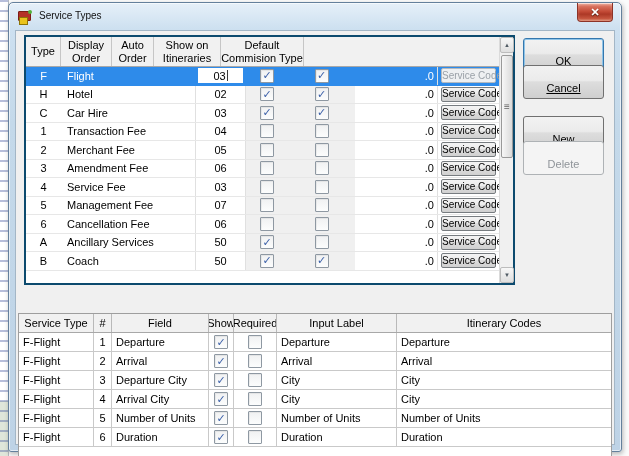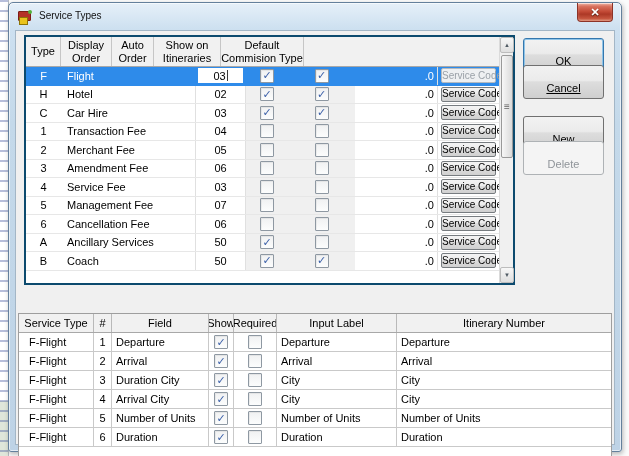--- a/index.html
+++ b/index.html
@@ -95,21 +95,21 @@
   .sidebtn.del    { top:110px; background:#f4f4f4; border-color:#aeb2b5; color:#8f9499; cursor:default; }
   
   .lgrid { position:absolute; left:2px; top:258px; width:592px; height:143px;
            background:#fff; border:1px solid #9e9e9e; font-size:11px; color:#000;margin-top:24px; }
   .lheader { display:flex; height:19px; background:#f1f1f1; border-bottom:1px solid #a8a8a8; box-sizing:border-box; }
   .lh { display:flex; align-items:center; justify-content:center; border-right:1px solid #b9b9b9; box-sizing:border-box; white-space:nowrap; overflow:hidden; }
   .lh:last-child { border-right:none; }
   .lw75{width:75px}.lw18{width:18px}.lw97{width:97px}.lw25{width:25px}.lw43{width:43px}.lw120{width:120px}.lwfill{flex:1}
   .lrow { display:flex; height:19px; box-sizing:border-box; border-bottom:1px solid #c9c9c9; }
   .lc { align-self:stretch; display:flex; align-items:center; border-right:1px solid #c9c9c9; box-sizing:border-box; white-space:nowrap; overflow:hidden; }
-  .l-st   { width:75px;  padding-left:10px; }
+  .l-st   { width:75px;  padding-left:4px; }
   .l-num  { width:18px;  justify-content:center; }
   .l-field{ width:97px;  padding-left:4px; }
   .l-show { width:25px;  justify-content:center; }
   .l-req  { width:43px;  justify-content:center; }
   .l-input{ width:120px; padding-left:4px; }
   .l-itin { flex:1; padding-left:4px; border-right:none; }
 </style>
 </head>
 <body>
 
@@ -365,21 +365,21 @@
     <button class="sidebtn del" disabled="">Delete</button>
 
     <div class="lgrid">
       <div class="lheader">
         <div class="lh lw75">Service Type</div>
         <div class="lh lw18">#</div>
         <div class="lh lw97">Field</div>
         <div class="lh lw25">Show</div>
         <div class="lh lw43">Required</div>
         <div class="lh lw120">Input Label</div>
-        <div class="lh lwfill">Itinerary Number</div>
+        <div class="lh lwfill">Itinerary Codes</div>
       </div>
       <div class="lrows">
           <div class="lrow">
             <div class="lc l-st">F-Flight</div>
             <div class="lc l-num">1</div>
             <div class="lc l-field">Departure</div>
             <div class="lc l-show">
               <span class="cb checked">✓</span>
             </div>
             <div class="lc l-req">
@@ -397,21 +397,21 @@
             </div>
             <div class="lc l-req">
               <span class="cb"></span>
             </div>
             <div class="lc l-input">Arrival</div>
             <div class="lc l-itin">Arrival</div>
           </div>
           <div class="lrow">
             <div class="lc l-st">F-Flight</div>
             <div class="lc l-num">3</div>
-            <div class="lc l-field">Duration City</div>
+            <div class="lc l-field">Departure City</div>
             <div class="lc l-show">
               <span class="cb checked">✓</span>
             </div>
             <div class="lc l-req">
               <span class="cb"></span>
             </div>
             <div class="lc l-input">City</div>
             <div class="lc l-itin">City</div>
           </div>
           <div class="lrow">

